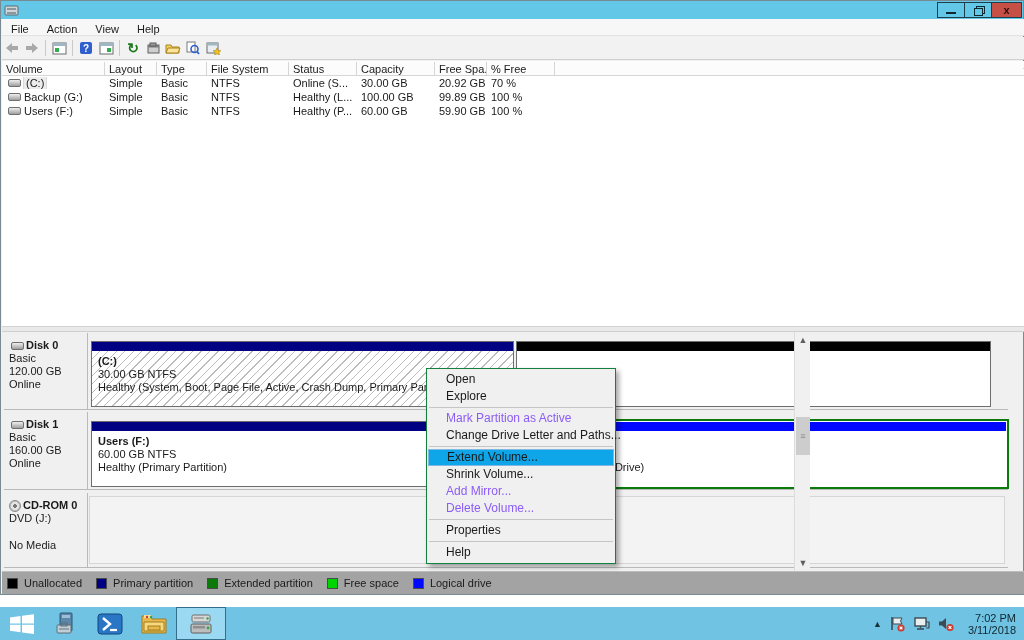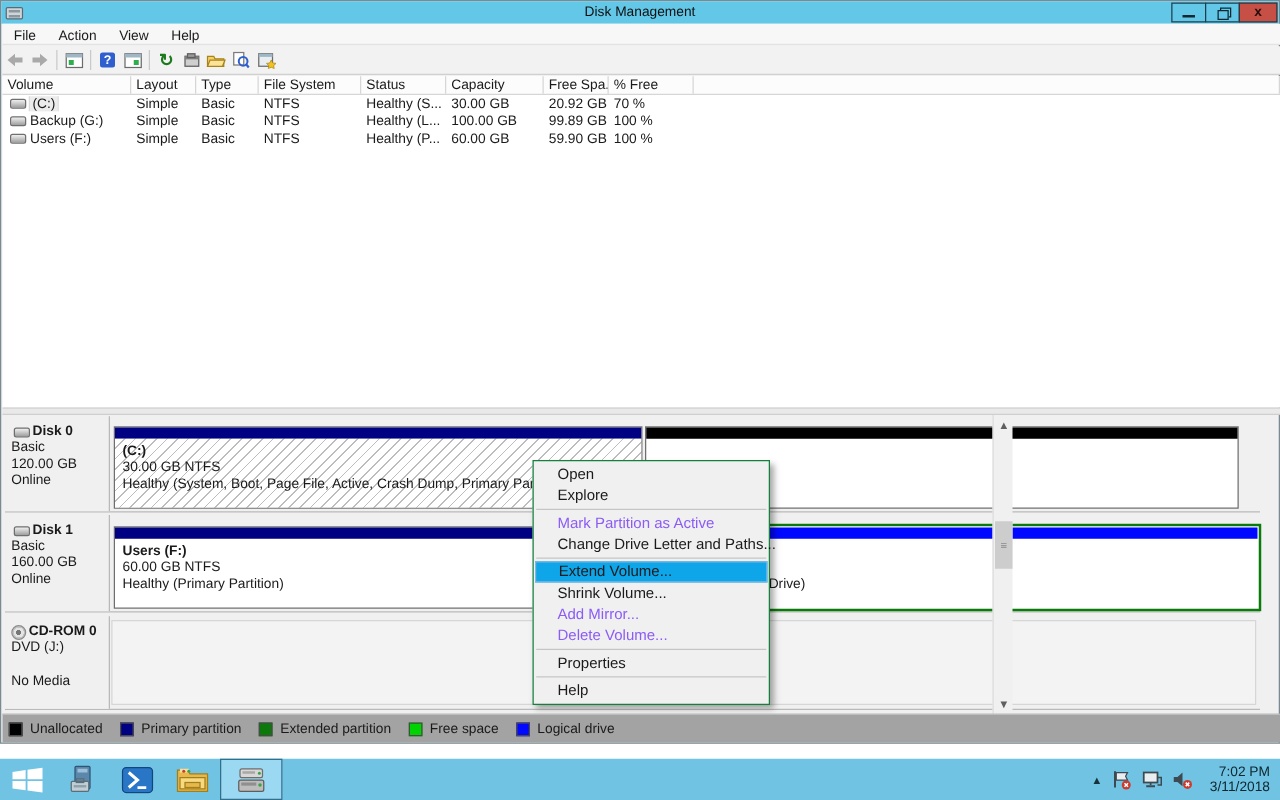--- a/index.html
+++ b/index.html
@@ -28,21 +28,21 @@
   .menubar span { padding:0 9px; }
 
   
   .toolbar { position:absolute; left:1px; top:36px; width:1022px; height:23px; background:#f2f2f2; border-bottom:1px solid #d0d0d0; display:flex; align-items:center; }
   .tbico { width:20px; height:18px; display:flex; align-items:center; justify-content:center; }
   .tbsep { width:1px; height:16px; background:#c9c9c9; margin:0 3px; }
   .refresh-glyph { color:#1c7a1c; font-size:14px; font-weight:bold; line-height:14px; }
 
   
   .volpane { position:absolute; left:1px; top:60px; width:1022px; height:265px; background:#fff; }
-  .vl-header { display:flex; height:15px; border-bottom:1px solid #d6d6d6; background:#fcfcfc; }
+  .vl-header { display:flex; height:15px; border-bottom:1px solid #d6d6d6; background:#fcfcfc;align-items:center; }
   .vl-header .hc { border-right:1px solid #d6d6d6; padding:1px 0 0 4px; color:#1a1a1a; overflow:hidden; white-space:nowrap; }
   .vl-row { display:flex; height:14px; align-items:center; }
   .vl-row .c { padding-left:4px; overflow:hidden; white-space:nowrap; }
   .w-vol{width:103px;} .w-lay{width:52px;} .w-typ{width:50px;} .w-fs{width:82px;}
   .w-st{width:68px;} .w-cap{width:78px;} .w-fr{width:52px;} .w-pct{width:68px;} .w-fill{flex:1;}
   .c.w-fr { text-align:right; padding-right:13px; }
   .volcell { display:flex; align-items:center; gap:3px; }
   .drive-ico { width:13px; height:8px; border:1px solid #6f6f6f; border-radius:2px;
                background:linear-gradient(#efefef,#9f9f9f); flex:0 0 auto; margin-left:2px; }
   .selbox { background:#ececec; outline:1px solid #d9d9d9; padding:0 2px; }
@@ -102,21 +102,20 @@
 
 <div id="screen">
   <div id="win">
 
     <div class="titlebar">
       <svg class="app-ico" viewBox="0 0 15 13">
         <rect x="1" y="2" width="13" height="9" rx="1" fill="#cfd4d8" stroke="#5a6b74"></rect>
         <rect x="3" y="4" width="9" height="2" fill="#8a979e"></rect>
         <rect x="3" y="8" width="9" height="2" fill="#8a979e"></rect>
       </svg>
-      <div class="title-text">Disk Management</div>
       <div class="winbtns">
         <div class="wb">
             <div class="minglyph"></div>
           </div>
         <div class="wb">
             <div class="restglyph"></div>
           </div>
         <div class="wb close">
             <div class="xglyph">x</div>
           </div>
@@ -210,21 +209,21 @@
       </div>
 
       <div class="vl-row">
         <div class="c w-vol volcell">
             <span class="drive-ico"></span>
             <span class="selbox">(C:)</span>
           </div>
         <div class="c w-lay">Simple</div>
         <div class="c w-typ">Basic</div>
         <div class="c w-fs">NTFS</div>
-        <div class="c w-st">Healthy (S...</div>
+        <div class="c w-st">Online (S...</div>
         <div class="c w-cap">30.00 GB</div>
         <div class="c w-fr">20.92 GB</div>
         <div class="c w-pct">70 %</div>
       </div>
 
       <div class="vl-row">
         <div class="c w-vol volcell">
             <span class="drive-ico"></span>
             <span>Backup (G:)</span>
           </div>

